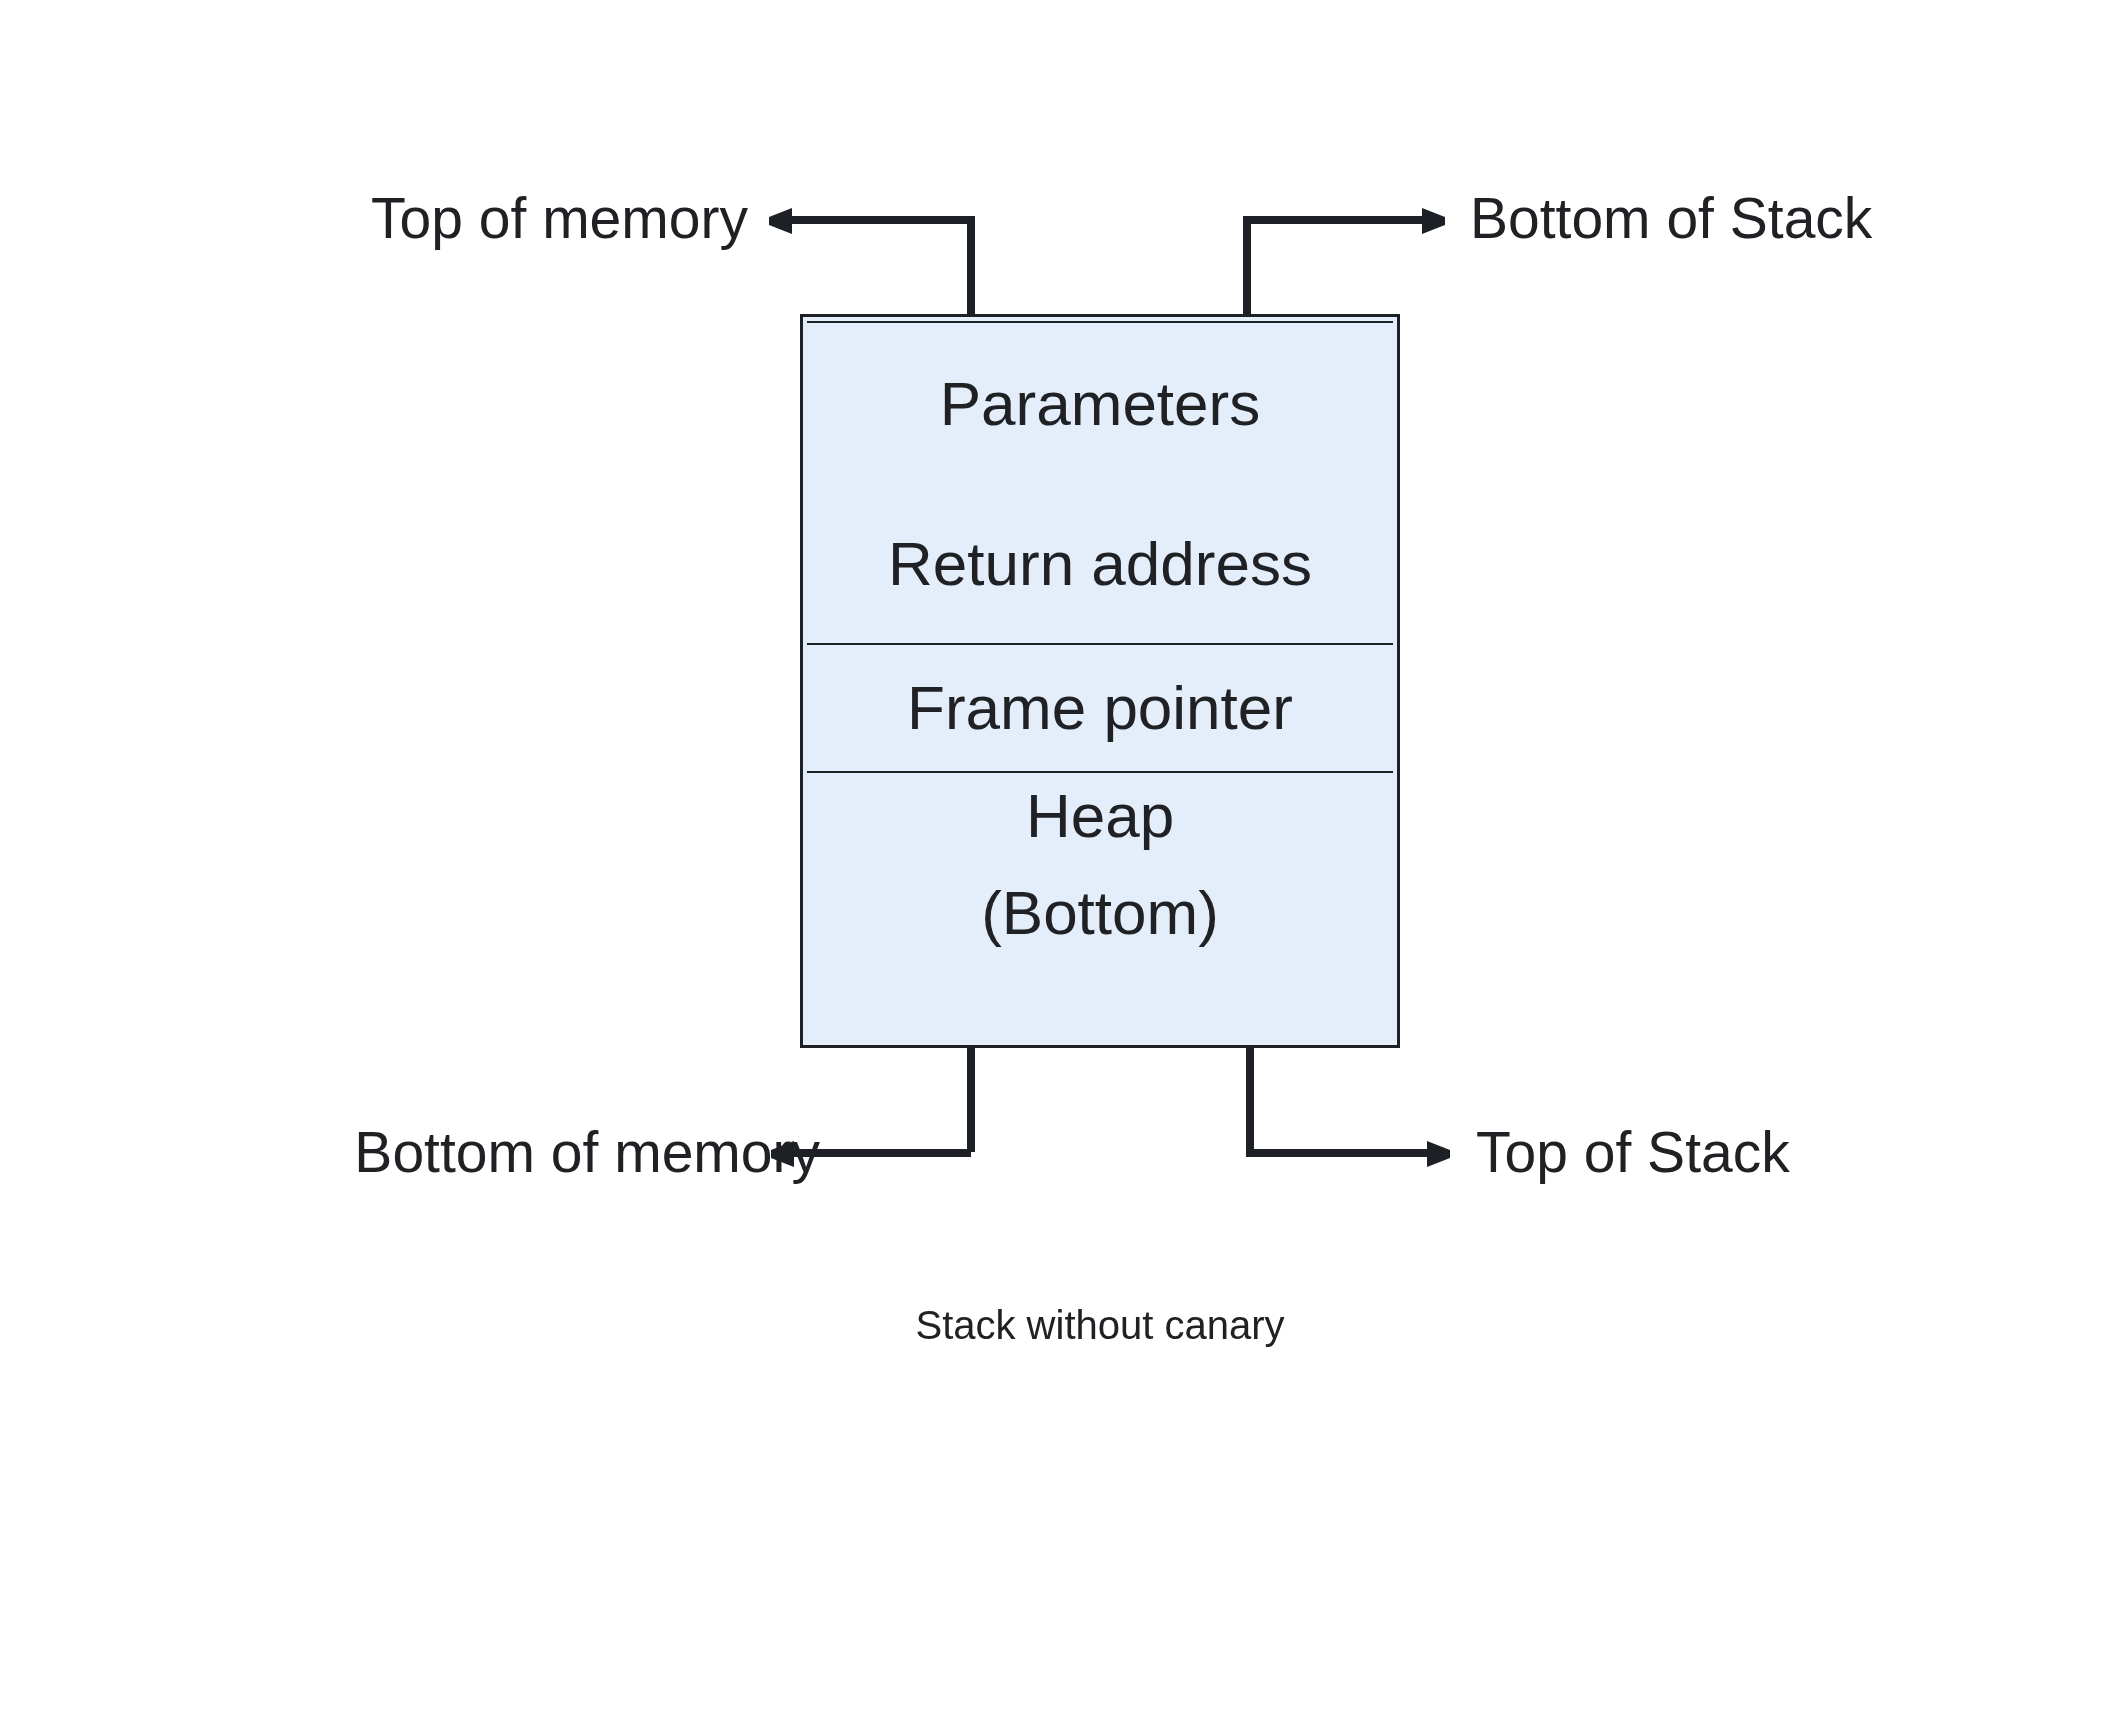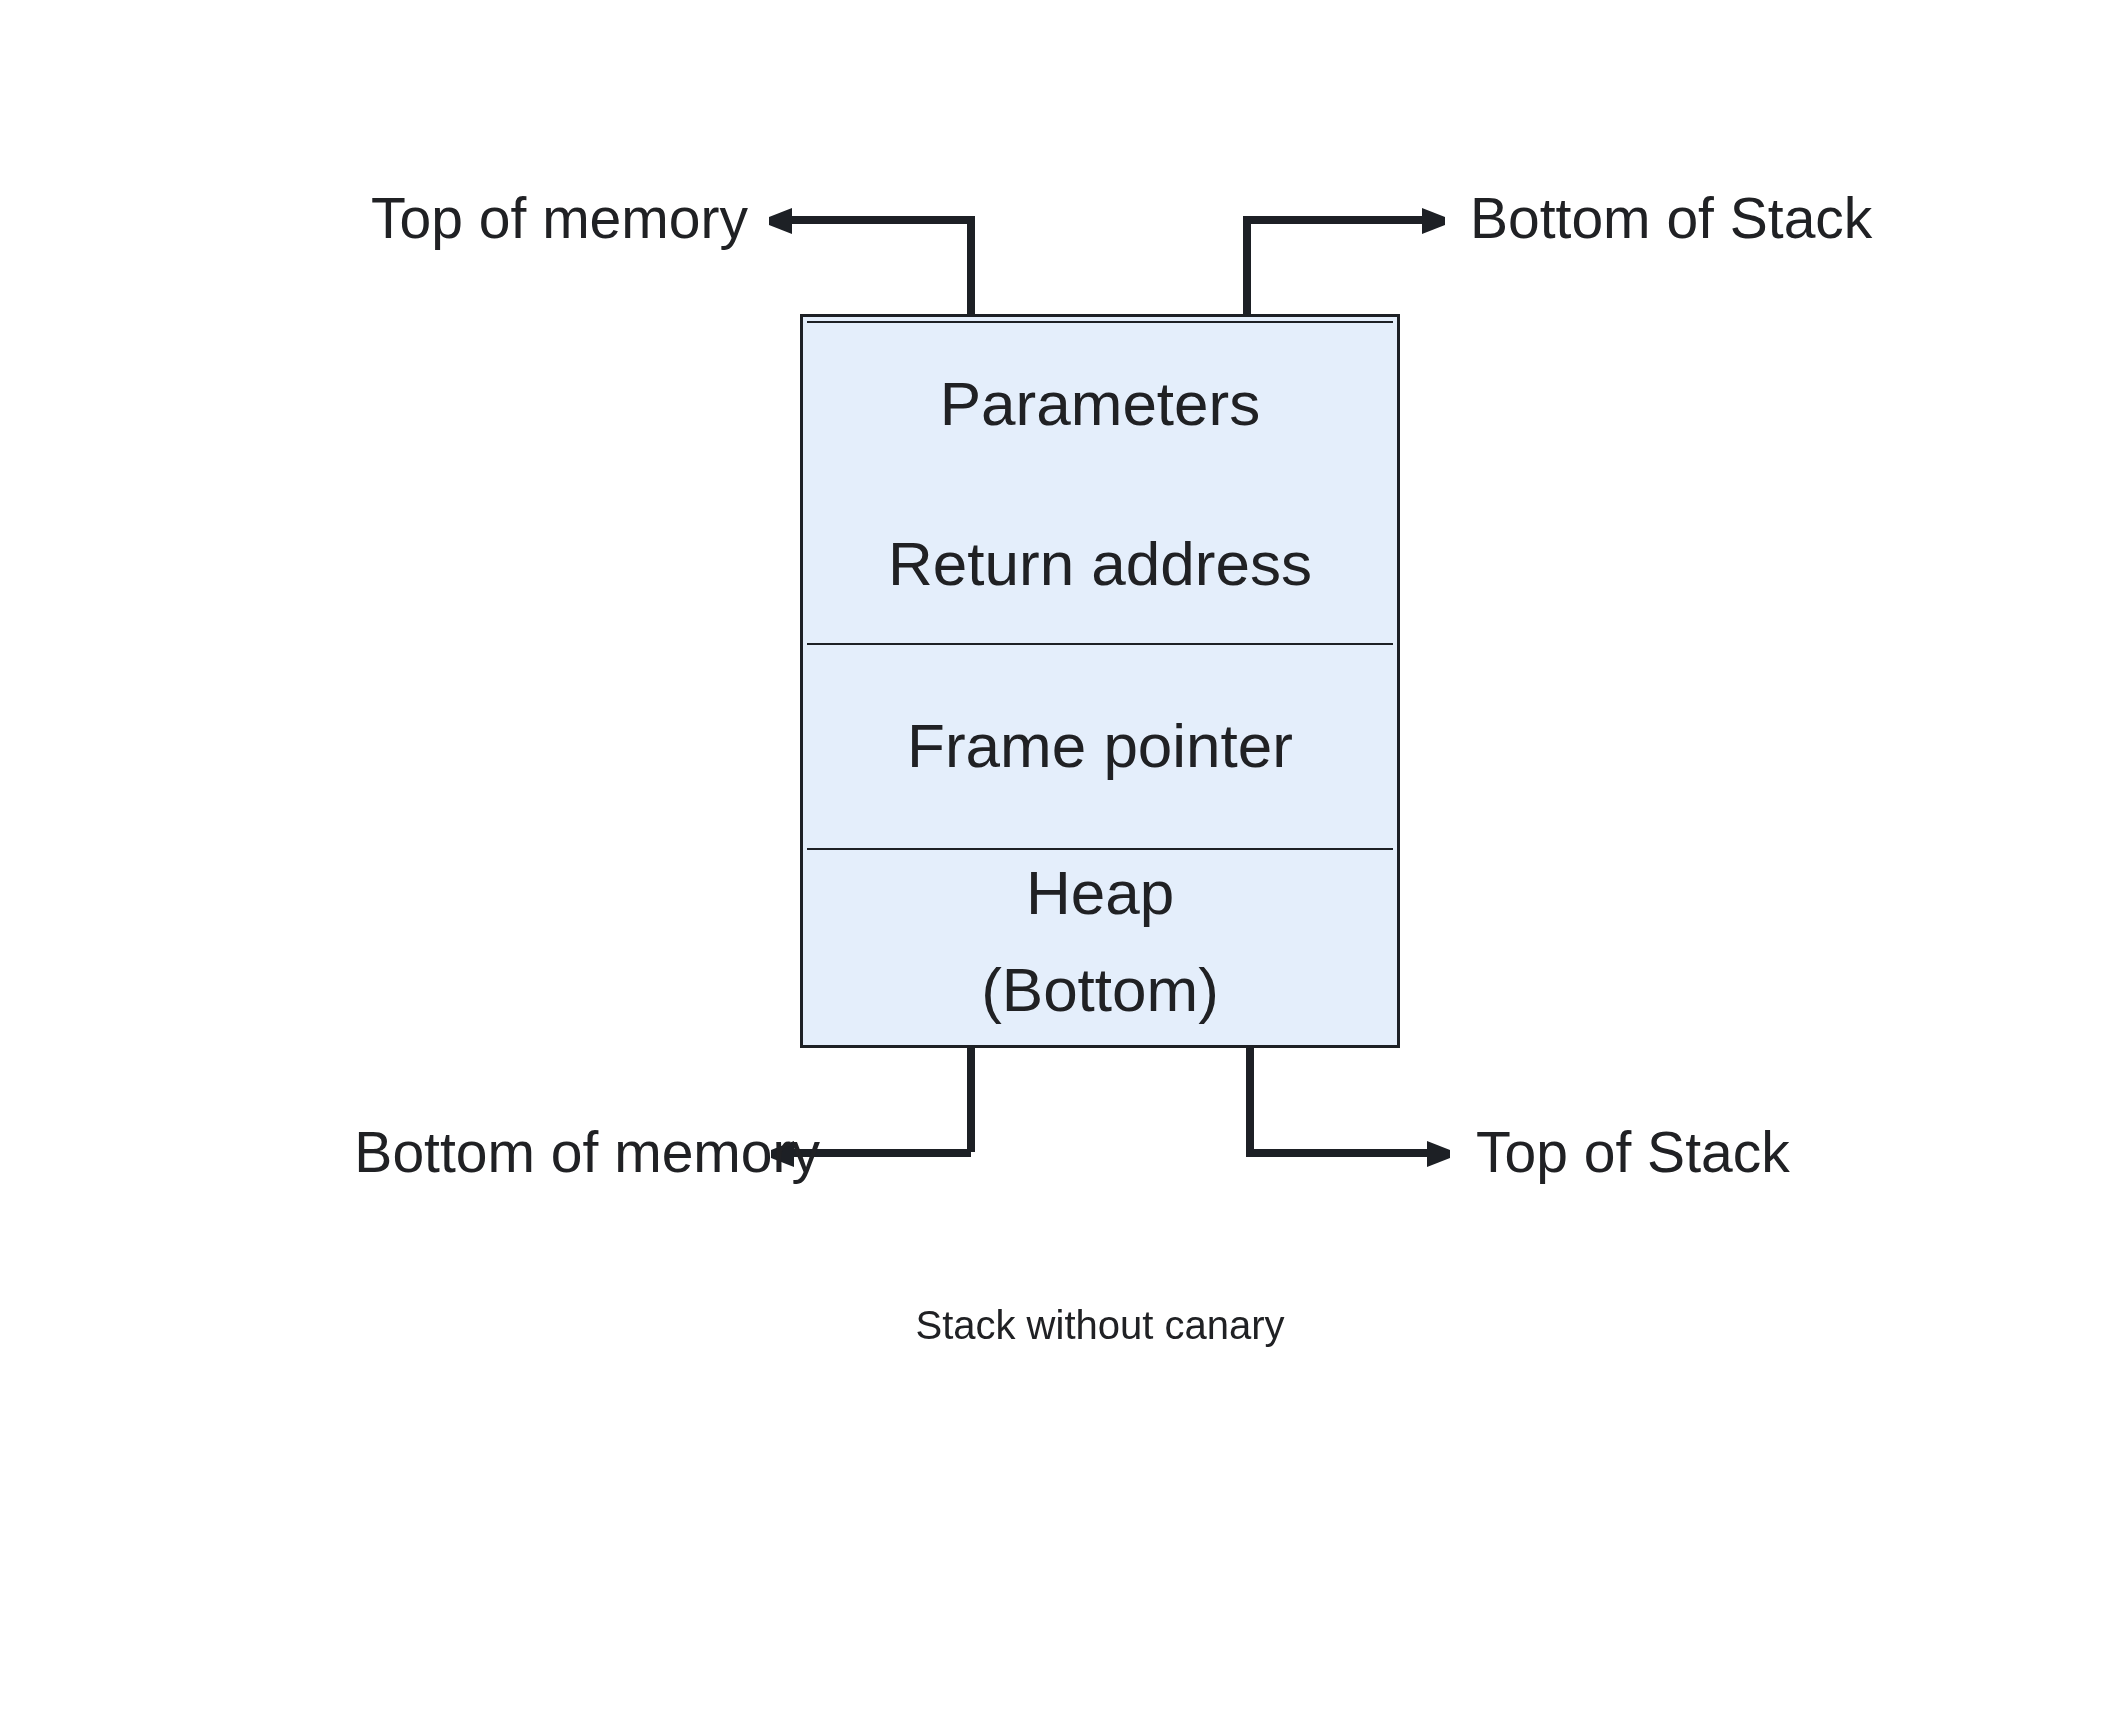--- a/index.html
+++ b/index.html
@@ -37,21 +37,21 @@
     flex-direction: column;
     align-items: center;
     justify-content: center;
     font-size: 62px;
     line-height: 1.42;
     color: var(--text);
     text-align: center;
   }
   .cell-1 { height: 157px; }
   .cell-2 { height: 165px; border-top: 2.5px solid var(--line); }
-  .cell-3 { height: 205px; border-top: 2.5px solid var(--line); }
+  .cell-3 { height: 128px; border-top: 2.5px solid var(--line); }
   .cell-4 { height: 185px; border-top: 2.5px solid var(--line); }
 
   
   .hline, .vline { position: absolute; background: var(--line); }
   .hline { height: 3.1px; }
   .vline { width: 3.1px; }
 
   
   .arrowhead { position: absolute; width: 0; height: 0; }
   .arrowhead.left {

